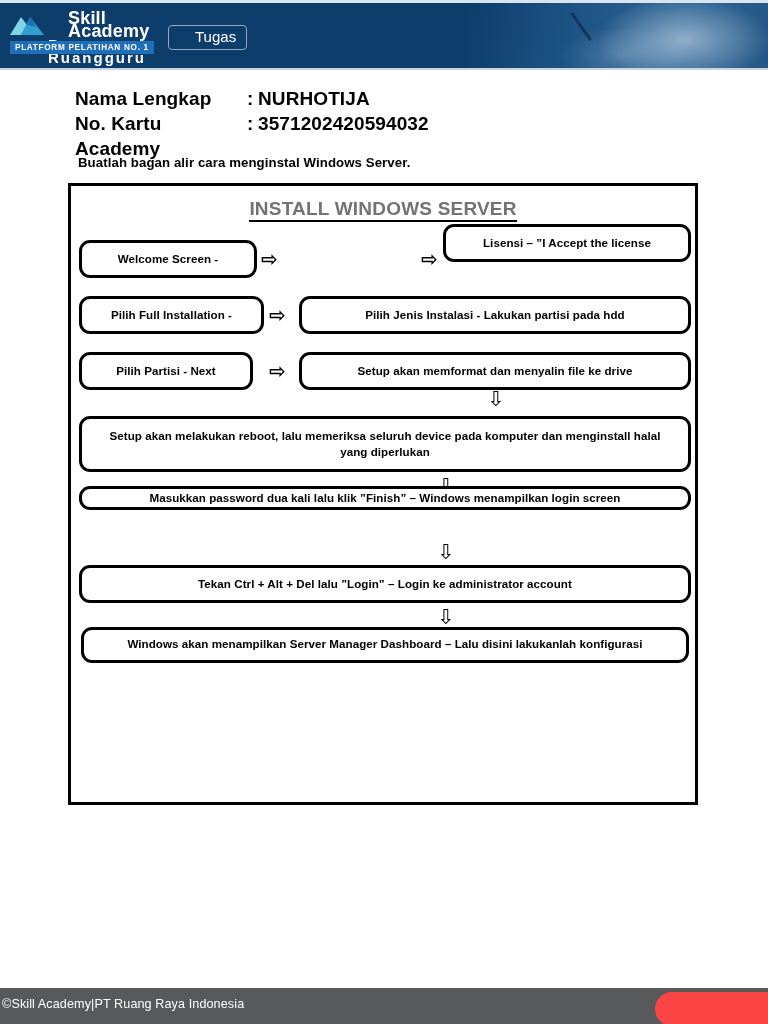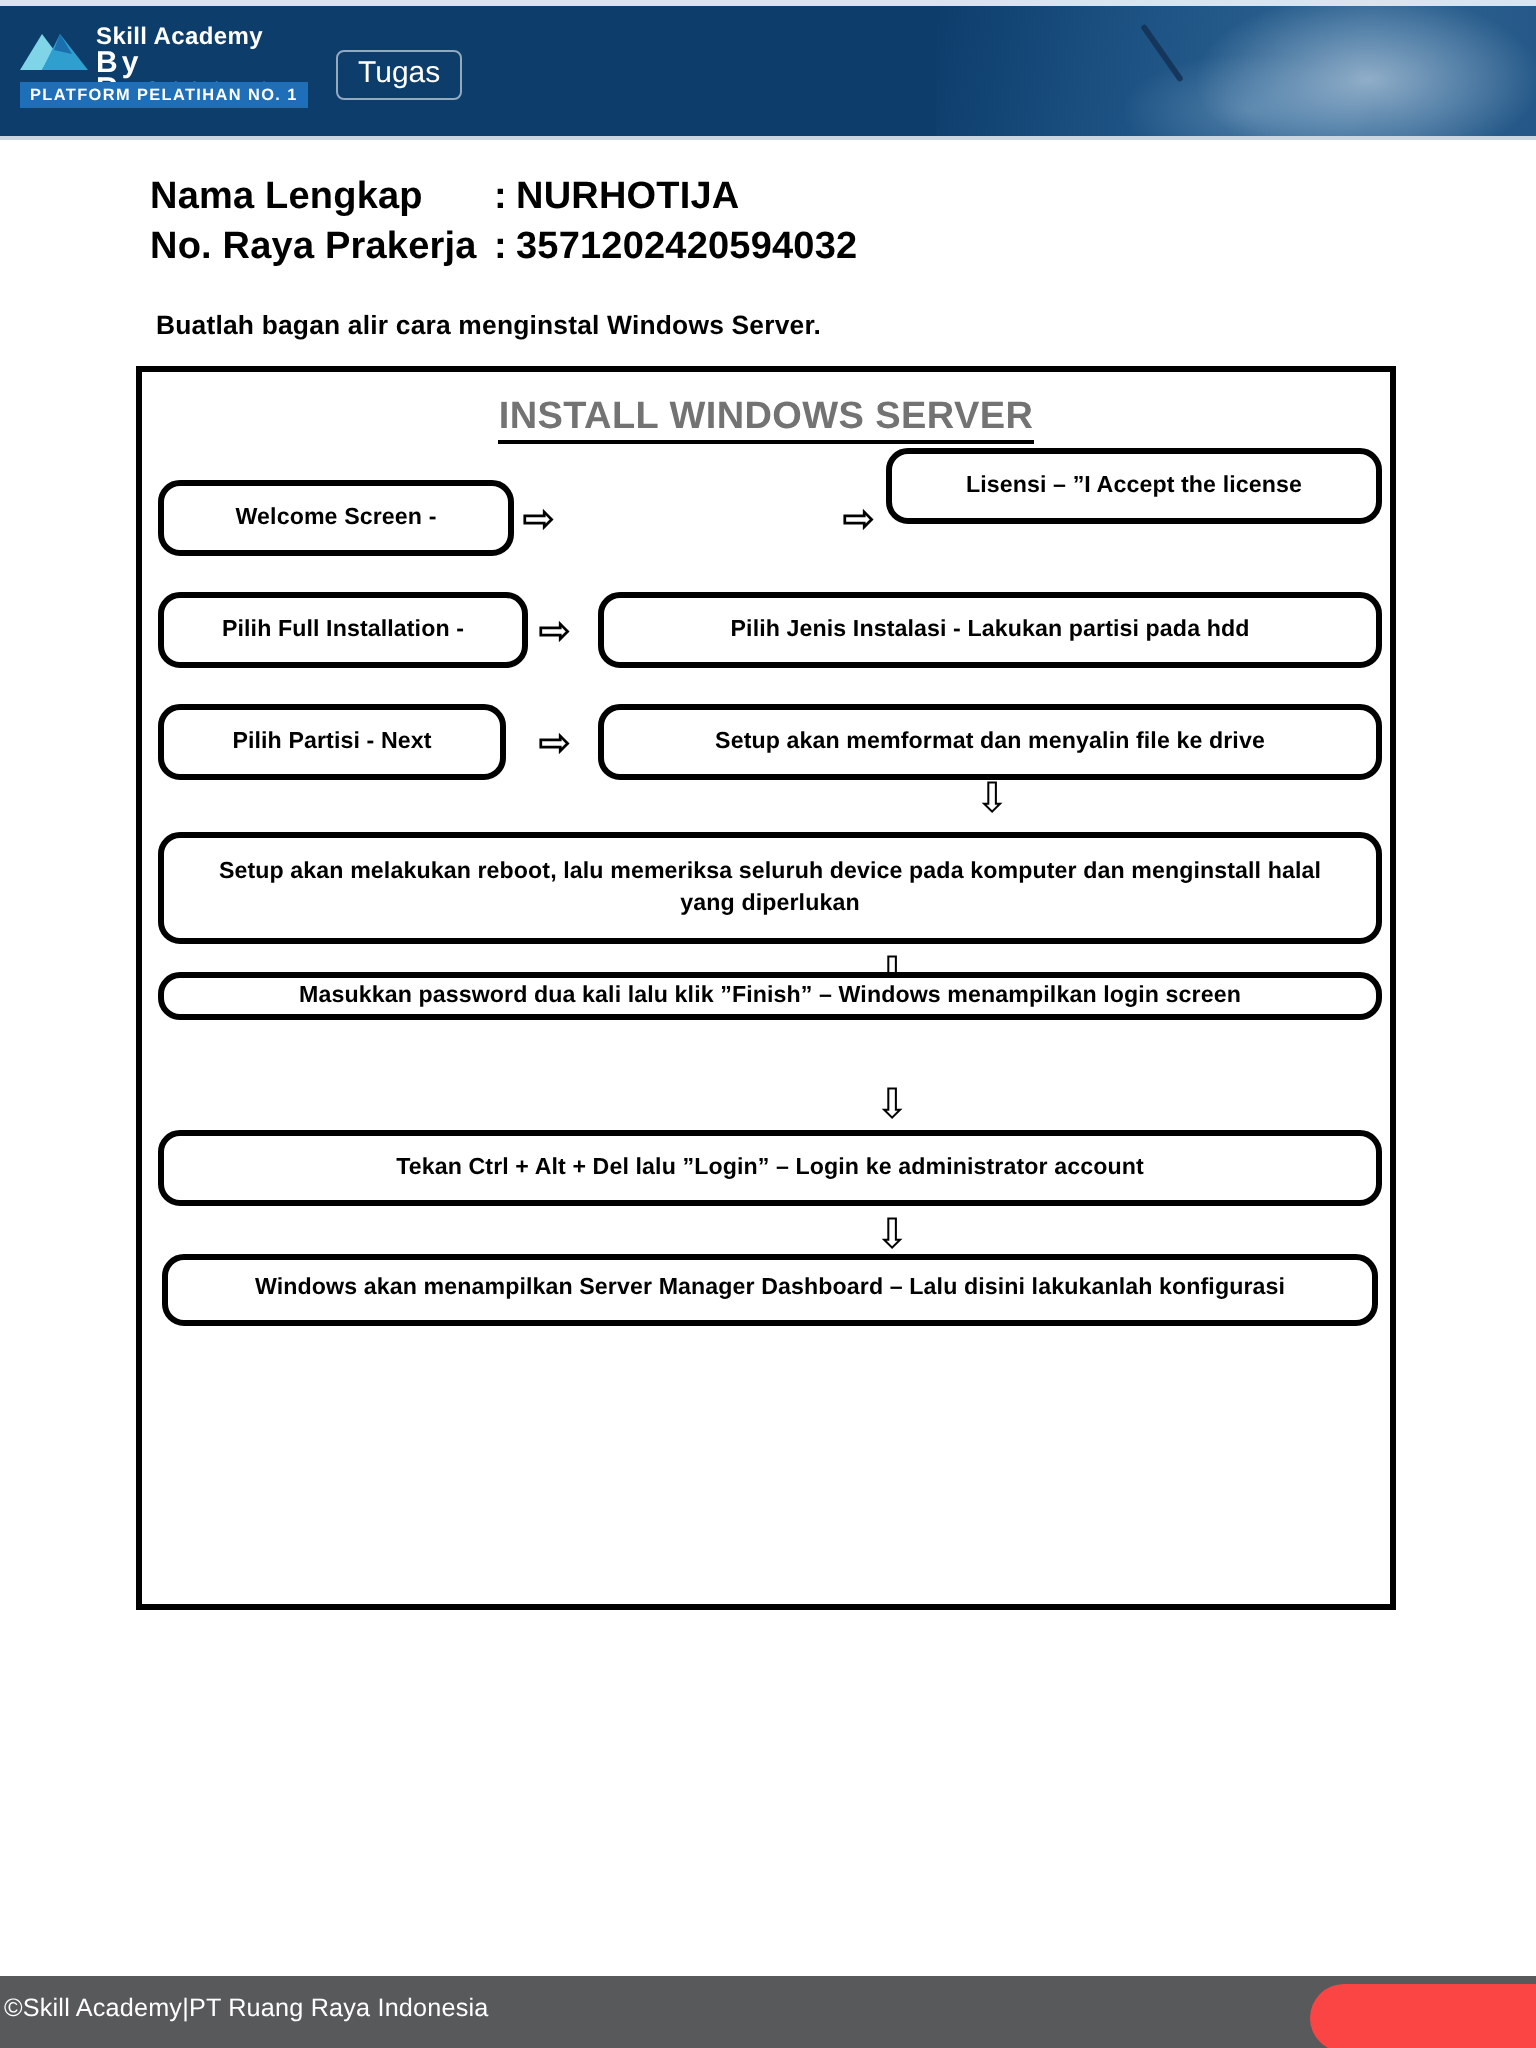--- a/index.html
+++ b/index.html
@@ -76,42 +76,42 @@
     left: 0; top: 1px;
     width: 34px; height: 24px;
   }
   .logo-text {
     position: absolute;
     left: 38px; top: 0px;
     color: #ffffff;
     font-weight: bold;
     line-height: 13px;
   }
-  .logo-line1 { font-size: 12px; letter-spacing: 0.2px; }
+  .logo-line1 { font-size: 18px; letter-spacing: 0.2px; margin-left: 20px; }
   .logo-line2 { font-size: 15px; letter-spacing: 2.0px; }
   .logo-tagline {
     position: absolute;
     left: 0px; top: 29px;
     background: #1f6fb8;
     color: #ffffff;
     font-size: 8.2px;
     font-weight: bold;
     letter-spacing: 0.7px;
     padding: 2px 5px 2px 5px;
     white-space: nowrap;
   }
 
   .tugas-btn {
     position: absolute;
     left: 168px; top: 25px;
     border: 1px solid #93a9c0;
     border-radius: 4px;
     color: #ffffff;
     font-size: 15px;
-    padding: 2px 10px 3px 10px;
+    padding: 2px 10px 3px 26px;
     background: transparent;
     line-height: 18px;
   }
 
   
   .identity {
     position: absolute;
     left: 75px; top: 86px;
     width: 620px;
   }
@@ -258,21 +258,21 @@
     <div class="header-bottomline"></div>
   </div>
 
   <div class="identity">
     <div class="identity-row">
       <span class="id-label-1">Nama Lengkap</span>
       <span class="id-sep">:</span>
       <span class="id-value">NURHOTIJA</span>
     </div>
     <div class="identity-row">
-      <span class="id-label-2">No. Raya Prakerja</span>
+      <span class="id-label-2">No. Kartu Academy</span>
       <span class="id-sep">:</span>
       <span class="id-value">3571202420594032</span>
     </div>
   </div>
 
   <div class="instruction">Buatlah bagan alir cara menginstal Windows Server.</div>
 
   <div class="flow-frame">
 
     <div class="flow-title">

